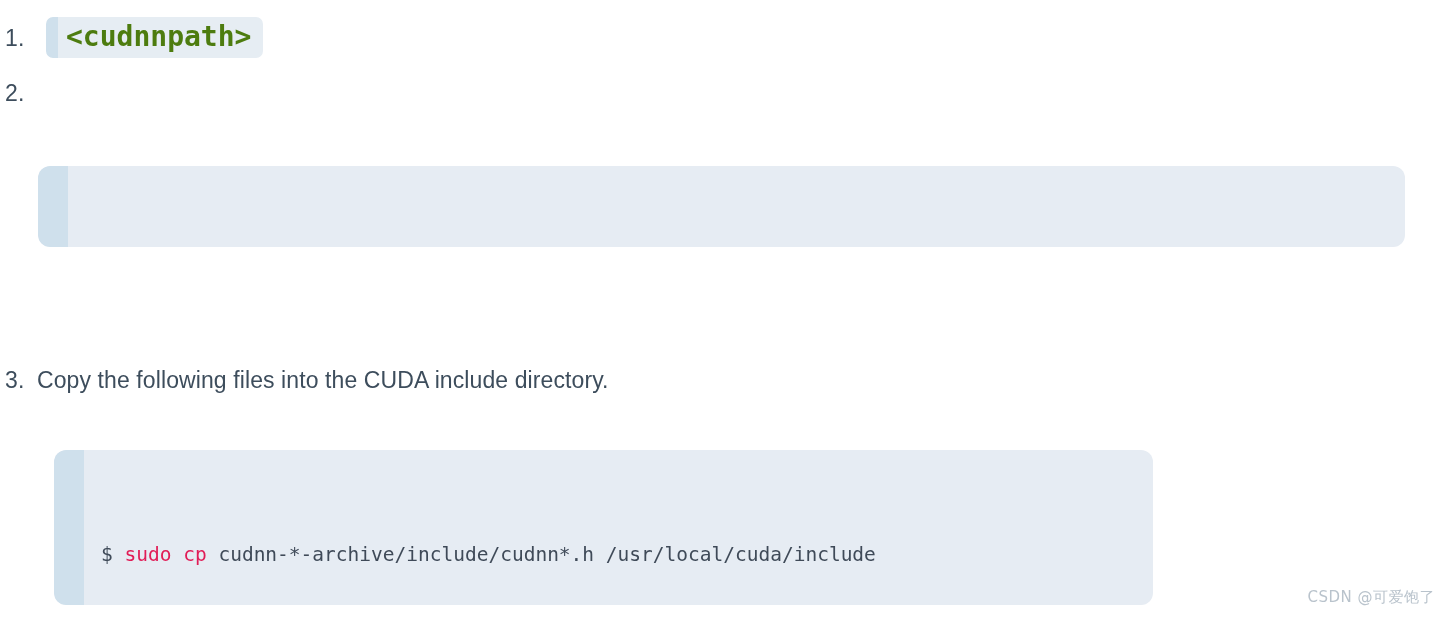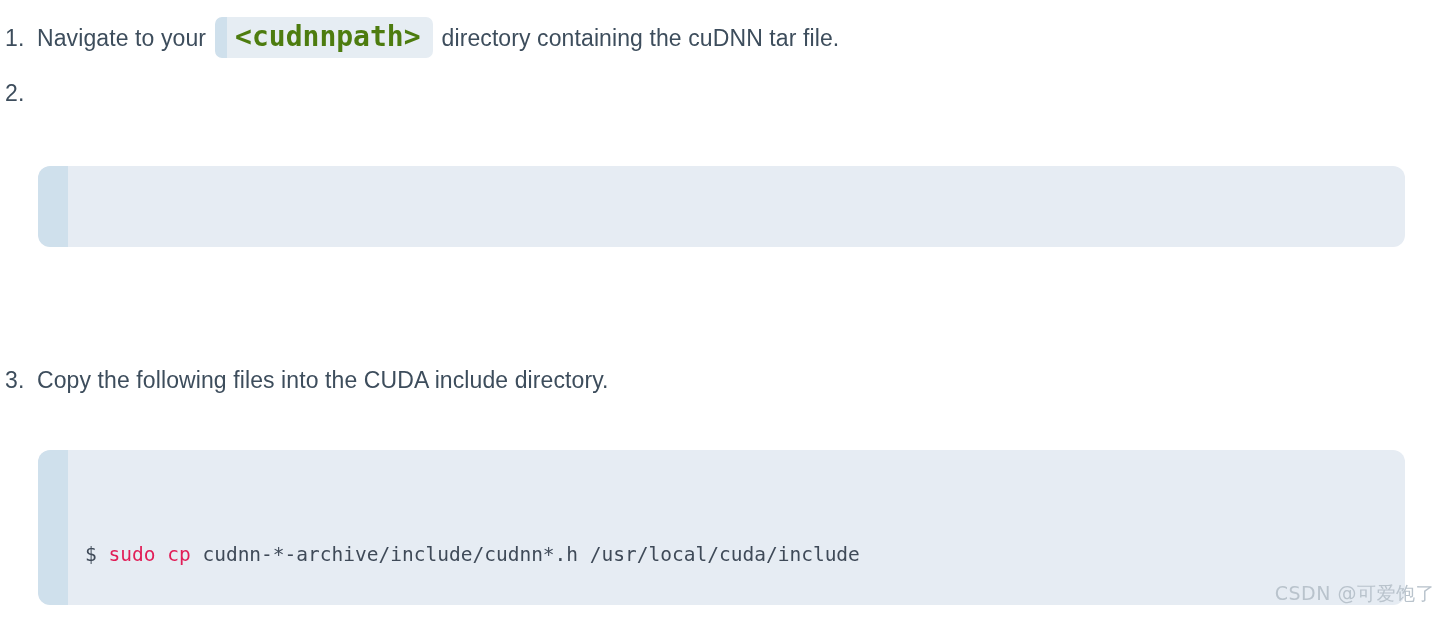--- a/index.html
+++ b/index.html
@@ -108,38 +108,36 @@
   .code-line { white-space: pre; }
   .prompt { color: #3f4a58; }
   .cmd { color: #e11d57; }
 
   
   .watermark {
     position: absolute;
     right: 8px;
     bottom: 10px;
     font-family: "DejaVu Sans", sans-serif;
-    font-size: 19px;
+    font-size: 15px;
     color: #b9c3cc;
     letter-spacing: 0.5px;
     white-space: nowrap;
     pointer-events: none;
   }
 </style>
 </head>
 <body>
 
 <div class="page">
 
   <div class="step" style="left:5px; top:17px;">
     <span class="step-num">1.</span>
     <span class="step-text">
-      <span class="t">Navigate to your</span>
       <code class="inline-code">&lt;cudnnpath&gt;</code>
-      <span class="t">directory containing the cuDNN tar file.</span>
     </span>
   </div>
 
   <div class="step" style="left:5px; top:80px;">
     <span class="step-num">2.</span>
   </div>
 
   <div class="code-block" style="left:38px; top:166px; width:1367px; height:81px;">
     <div class="code-gutter"></div>
     <div class="code-lines" style="padding-top:16px;">
@@ -147,21 +145,21 @@
     </div>
   </div>
 
   <div class="step" style="left:5px; top:367px;">
     <span class="step-num">3.</span>
     <span class="step-text">
       <span class="t">Copy the following files into the CUDA include directory.</span>
     </span>
   </div>
 
-  <div class="code-block" style="left:38px; top:450px; width:1367px; height:155px;">
+  <div class="code-block" style="left:54px; top:450px; width:1099px; height:155px;">
     <div class="code-gutter"></div>
     <div class="code-lines" style="padding-top:17px;">
       <div class="code-line"><span class="prompt">$ </span><span class="cmd">sudo cp</span><span class="args"> cudnn-*-archive/include/cudnn*.h /usr/local/cuda/include</span></div>
       
       
     </div>
   </div>
 
   <div class="watermark">CSDN @可爱饱了</div>
 

